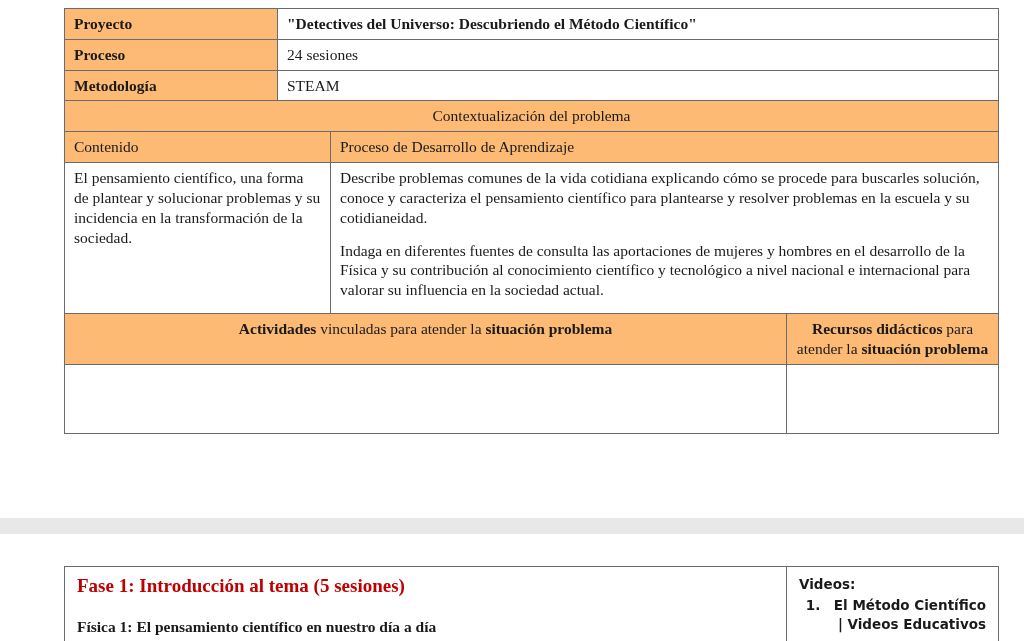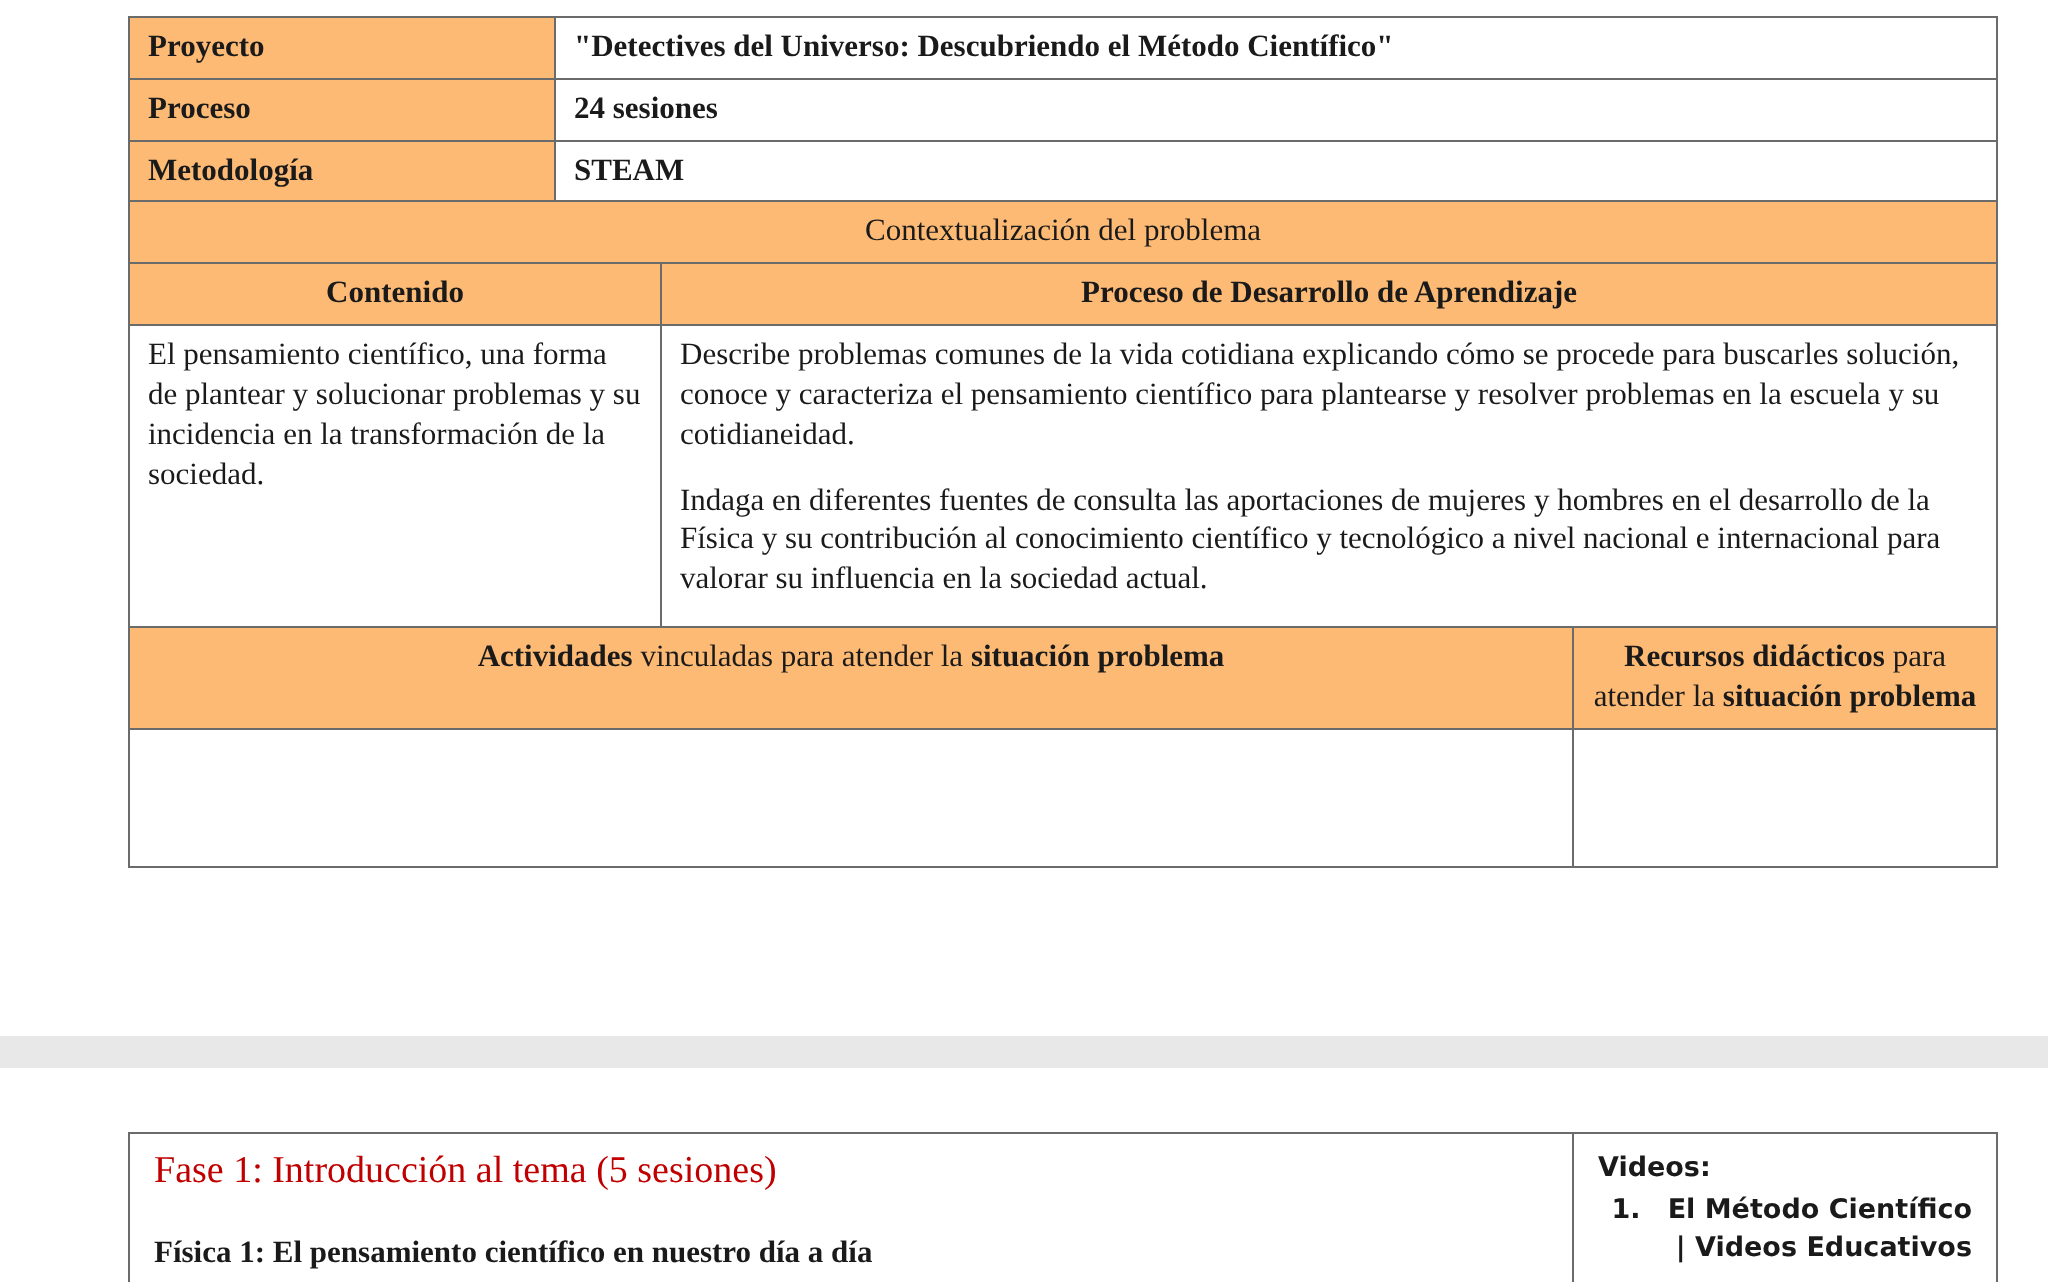--- a/index.html
+++ b/index.html
@@ -63,30 +63,30 @@
     line-height: 1.28;
     vertical-align: top;
   }
   .green { background: #fdba74; }
   .lbl {
     font-weight: bold;
     font-size: 15.5px;
     white-space: nowrap;
   }
   .row-h { height: 22px; }
-  .val { background:#ffffff;font-weight:bold; }
+  .val { background:#ffffff; }
   .val-bold { font-weight: bold; }
   .hdr-band {
     text-align: center;
     font-size: 15.5px;
     padding: 4px 6px 5px;
   }
   .colhdr {
-    text-align: center;
-    font-weight: bold;
+    text-align: left;
+    font-weight: normal;
     font-size: 16px;
     padding: 11px 8px 12px;
     vertical-align: middle;
     margin-left: 24px;
   }
   .bodycell {
     font-size: 15.5px;
     line-height: 1.33;
     padding: 9px 10px 10px;
   }
@@ -112,21 +112,21 @@
     table-layout: fixed;
   }
   table.phase td {
     border: 1px solid #6b6b6b;
     padding: 8px 12px 10px;
     vertical-align: top;
     background: #ffffff;
   }
   .fase-title {
     color: #c00000;
-    font-weight: normal;
+    font-weight: bold;
     font-size: 19px;
     line-height: 1.2;
     margin: 0 0 20px 0;
   }
   .sesion-title {
     font-weight: bold;
     font-size: 15.5px;
     margin: 0;
     line-height: 1.2;
   }

